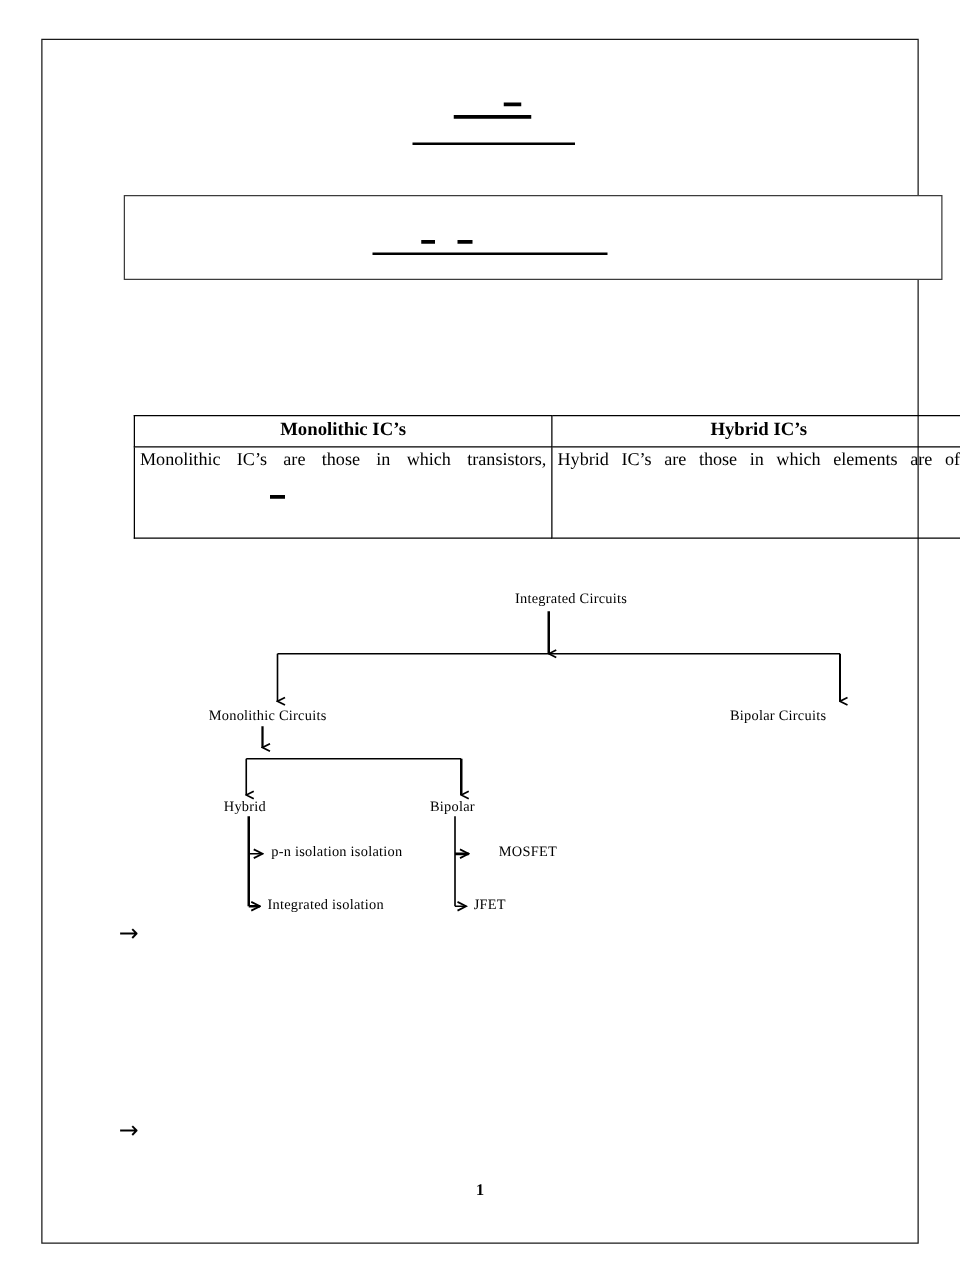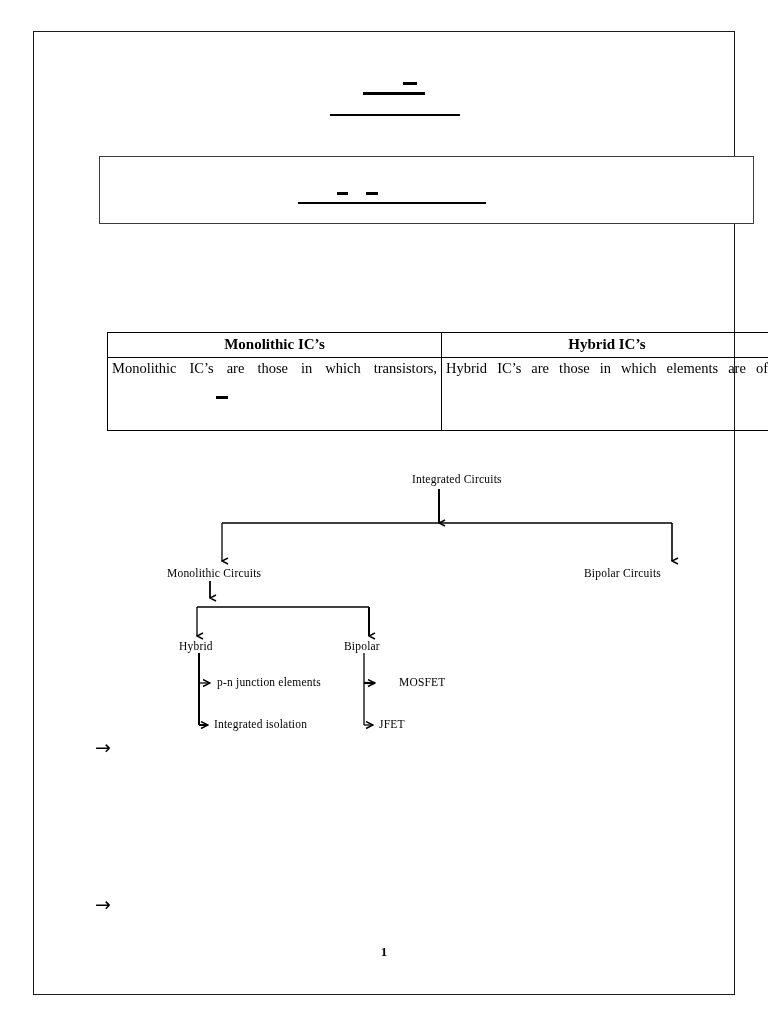--- a/index.html
+++ b/index.html
@@ -181,21 +181,21 @@
       <line x1="297" y1="196" x2="297" y2="268" stroke="#000" stroke-width="1.3"></line>
       <line x1="297" y1="226" x2="308" y2="226" stroke="#000" stroke-width="2.2" marker-end="url(#arrowRight)"></line>
       <line x1="297" y1="268" x2="306" y2="268" stroke="#000" stroke-width="1.3" marker-end="url(#arrowRight)"></line>
     </svg>
 
     <div class="node" style="left:345px; top:16px;">Integrated Circuits</div>
     <div class="node" style="left:100px; top:110px;">Monolithic Circuits</div>
     <div class="node" style="left:517px; top:110px;">Bipolar Circuits</div>
     <div class="node" style="left:112px; top:183px;">Hybrid</div>
     <div class="node" style="left:277px; top:183px;">Bipolar</div>
-    <div class="node" style="left:150px; top:219px;">p-n junction elements</div>
+    <div class="node" style="left:150px; top:219px;">p-n isolation isolation</div>
     <div class="node" style="left:332px; top:219px;">MOSFET</div>
     <div class="node" style="left:147px; top:261px;">Integrated isolation</div>
     <div class="node" style="left:312px; top:261px;">JFET</div>
   </div>
 
 </div>
 
 <div class="dash" style="left:403px; top:82px;  width:14px;"></div>
 <div class="rule rule-thick" style="left:363px; top:92px;  width:62px;"></div>
 <div class="rule rule-med" style="left:330px; top:114px; width:130px;"></div>

